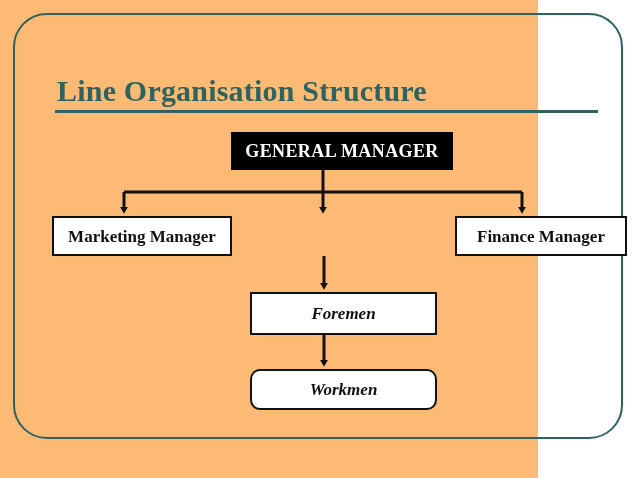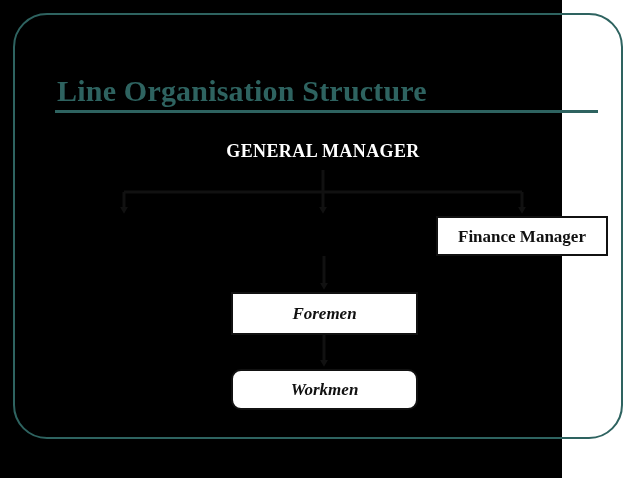--- a/index.html
+++ b/index.html
@@ -12,22 +12,21 @@
     height: 478px;
     background: #ffffff;
     font-family: "Liberation Serif", "DejaVu Serif", serif;
     overflow: hidden;
   }
 
   #slide {
     position: relative;
     width: 538px;
     height: 478px;
-    background: #000000;
-    padding-left: 24px;
+    background: #fdba74;
   }
 
   
   #slide-frame {
     position: absolute;
     left: 13px;
     top: 13px;
     width: 610px;
     height: 426px;
     border: 2px solid #2e6360;
@@ -68,20 +67,21 @@
 
   .node {
     position: absolute;
     box-sizing: border-box;
     display: flex;
     align-items: center;
     justify-content: center;
     background: #ffffff;
     border: 2px solid #111111;
     text-align: center;
+    margin-left: 19px;
   }
   .node .node-label {
     font-weight: bold;
     color: #111111;
     line-height: 1;
     white-space: nowrap;
   }
 
   
   #node-general-manager {
@@ -185,20 +185,23 @@
 
       <line x1="324" y1="256" x2="324" y2="286" stroke="#111111" stroke-width="3" marker-end="url(#arrowhead)"></line>
 
       <line x1="324" y1="335" x2="324" y2="363" stroke="#111111" stroke-width="3" marker-end="url(#arrowhead)"></line>
     </svg>
 
     <div class="node" id="node-general-manager">
       <span class="node-label">GENERAL MANAGER</span>
     </div>
 
+    <div class="node" id="node-marketing-manager">
+      <span class="node-label">Marketing Manager</span>
+    </div>
 
 
     <div class="node" id="node-foremen">
       <span class="node-label">Foremen</span>
     </div>
 
     <div class="node" id="node-finance-manager">
       <span class="node-label">Finance Manager</span>
     </div>
 

